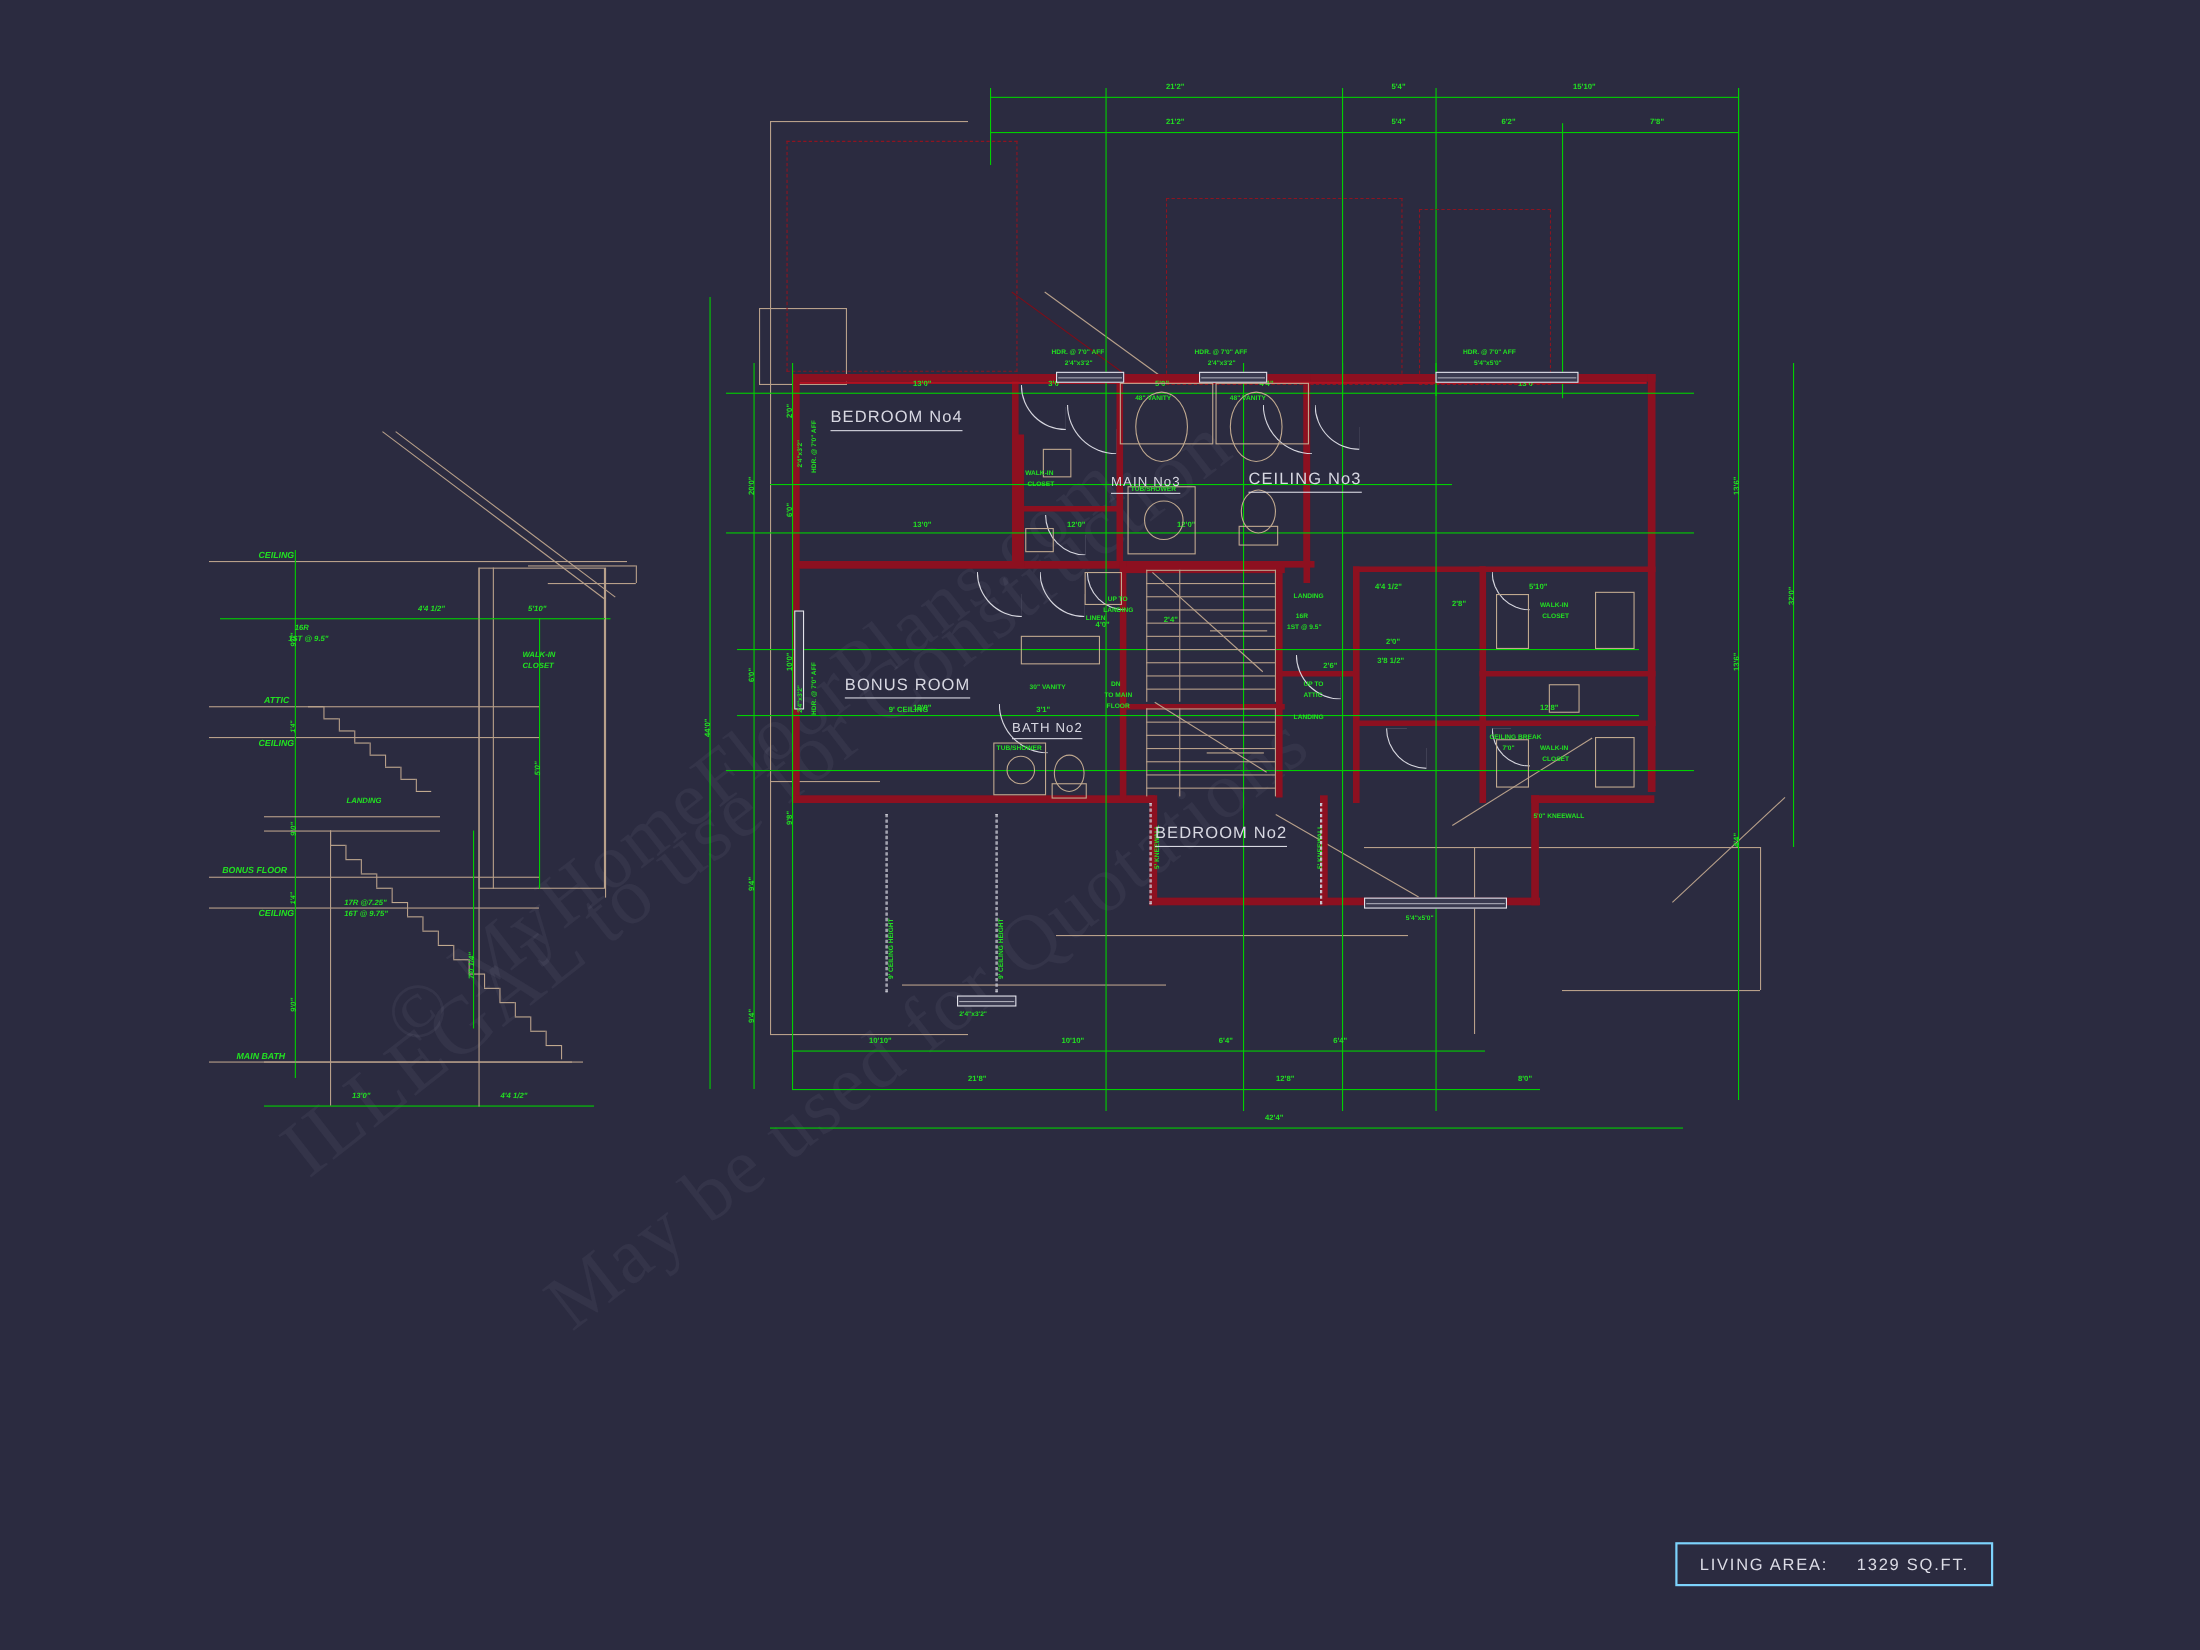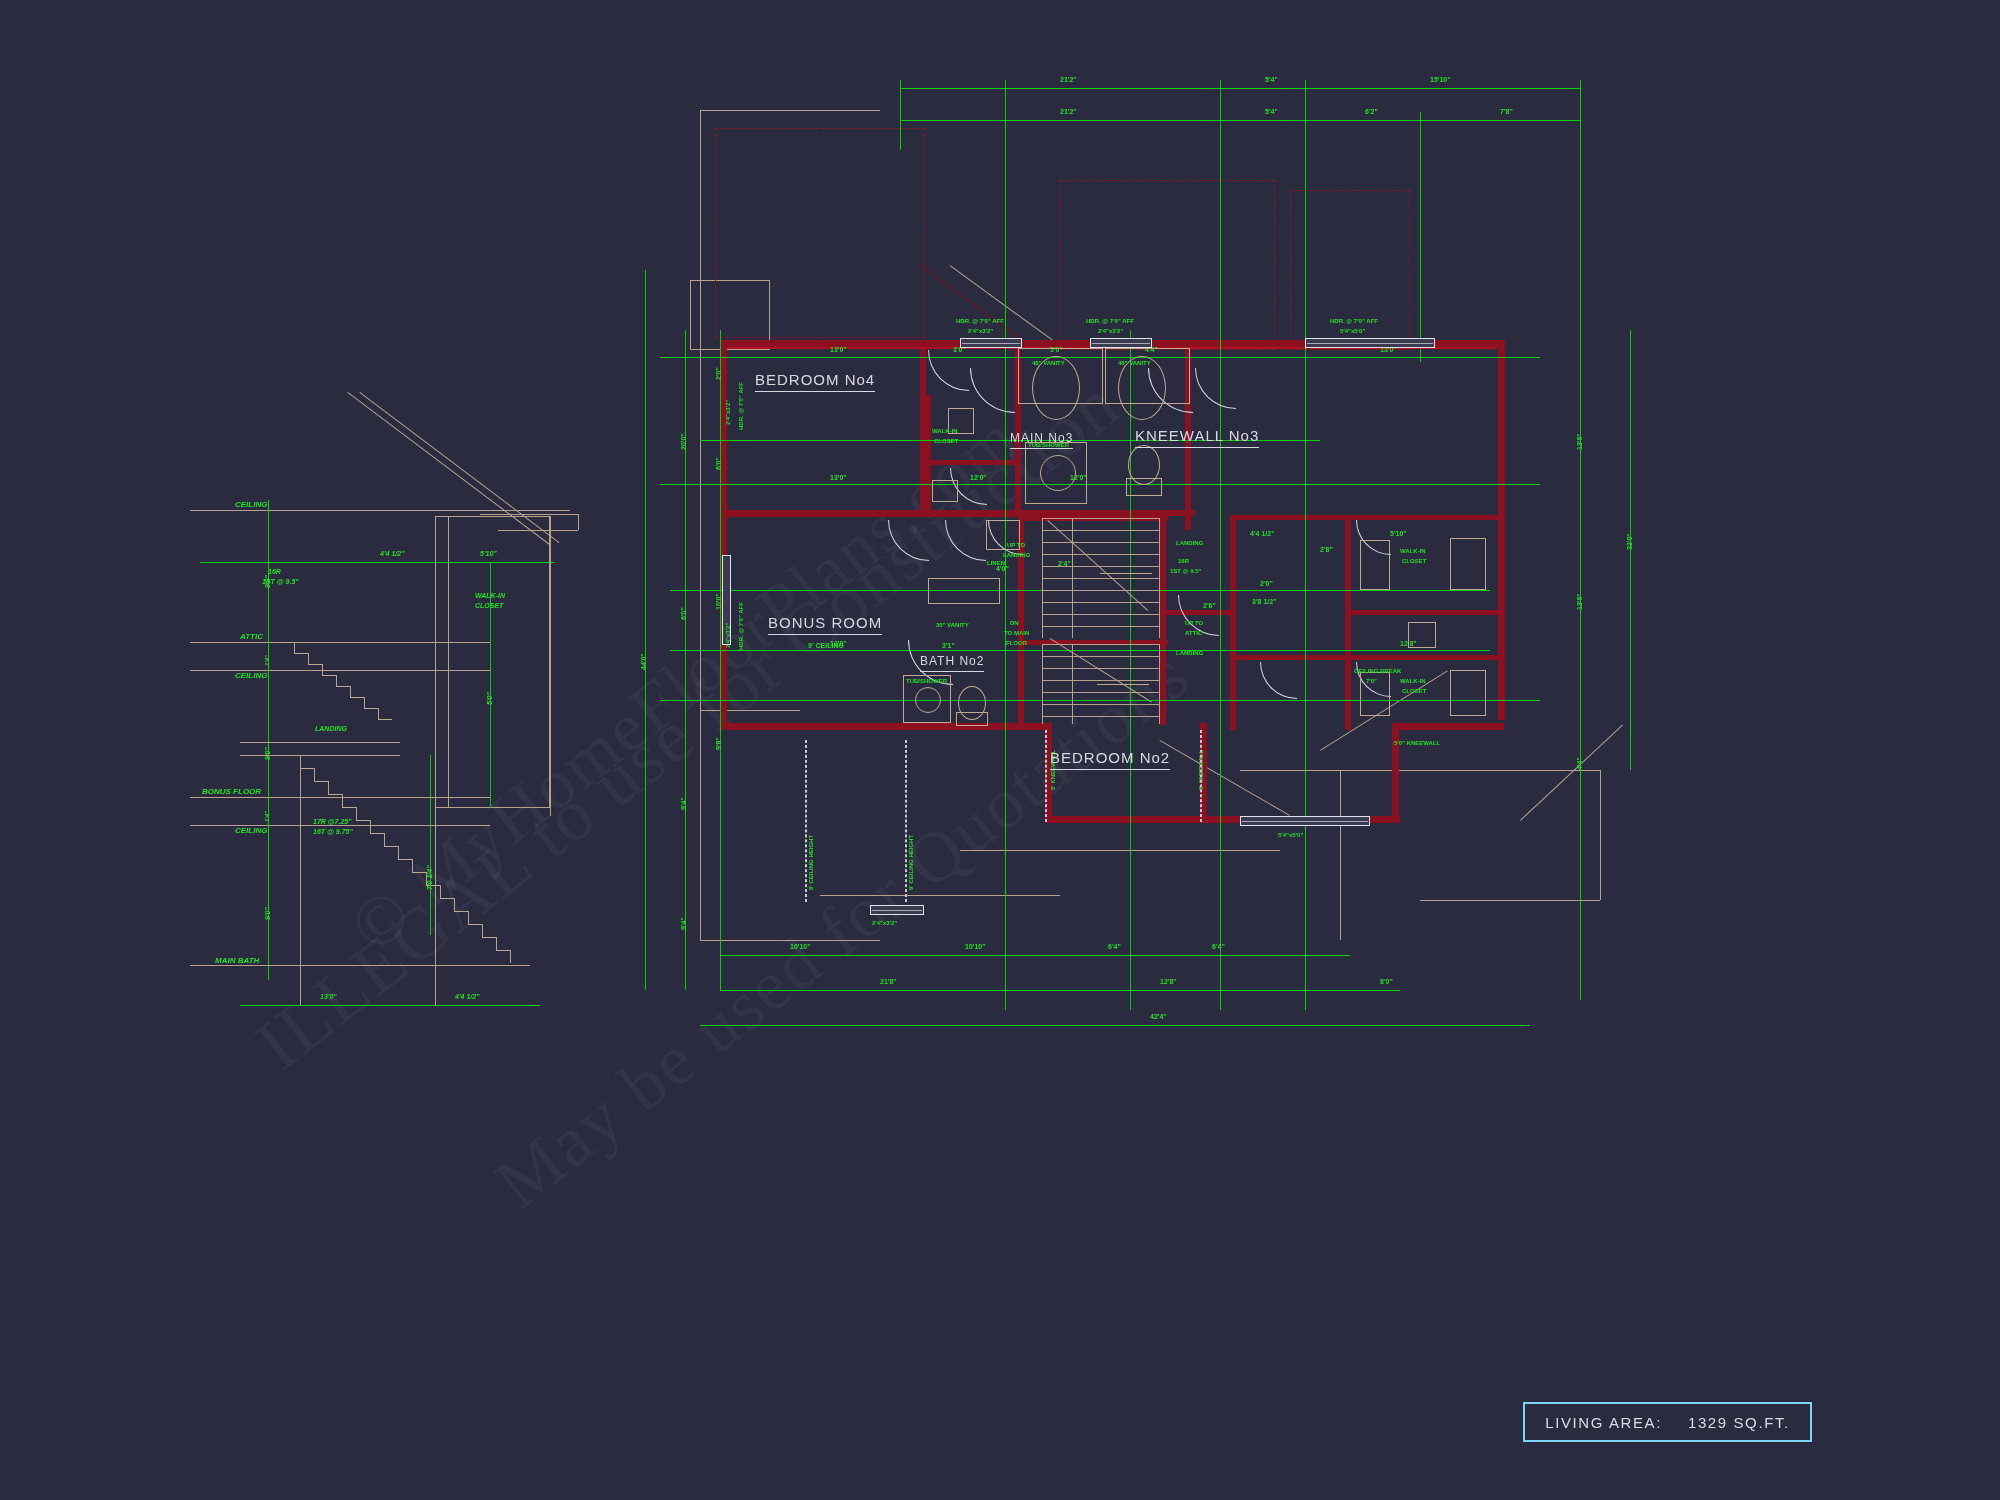--- a/index.html
+++ b/index.html
@@ -450,21 +450,21 @@
     <div class="abs v dashwht" style="left:45px;top:690px;height:160px;border-left-style:dashed;"></div>
     <div class="abs v dashwht" style="left:145px;top:690px;height:160px;border-left-style:dashed;"></div>
 
     <div class="t room" style="left:-5px;top:322px;">
       <u>BEDROOM No4</u>
     </div>
     <div class="t room" style="left:250px;top:382px;font-size:12px;">
       <u>MAIN No3</u>
     </div>
     <div class="t room" style="left:375px;top:378px;">
-      <u>KNEEWALL No3</u>
+      <u>CEILING No3</u>
     </div>
     <div class="t room" style="left:8px;top:565px;text-align:right;">
       <u>BONUS ROOM</u>
     </div>
     <div class="t g g7" style="left:48px;top:592px;">9' CEILING</div>
     <div class="t room" style="left:160px;top:605px;font-size:12px;">
       <u>BATH No2</u>
     </div>
     <div class="t room" style="left:290px;top:700px;">
       <u>BEDROOM No2</u>

